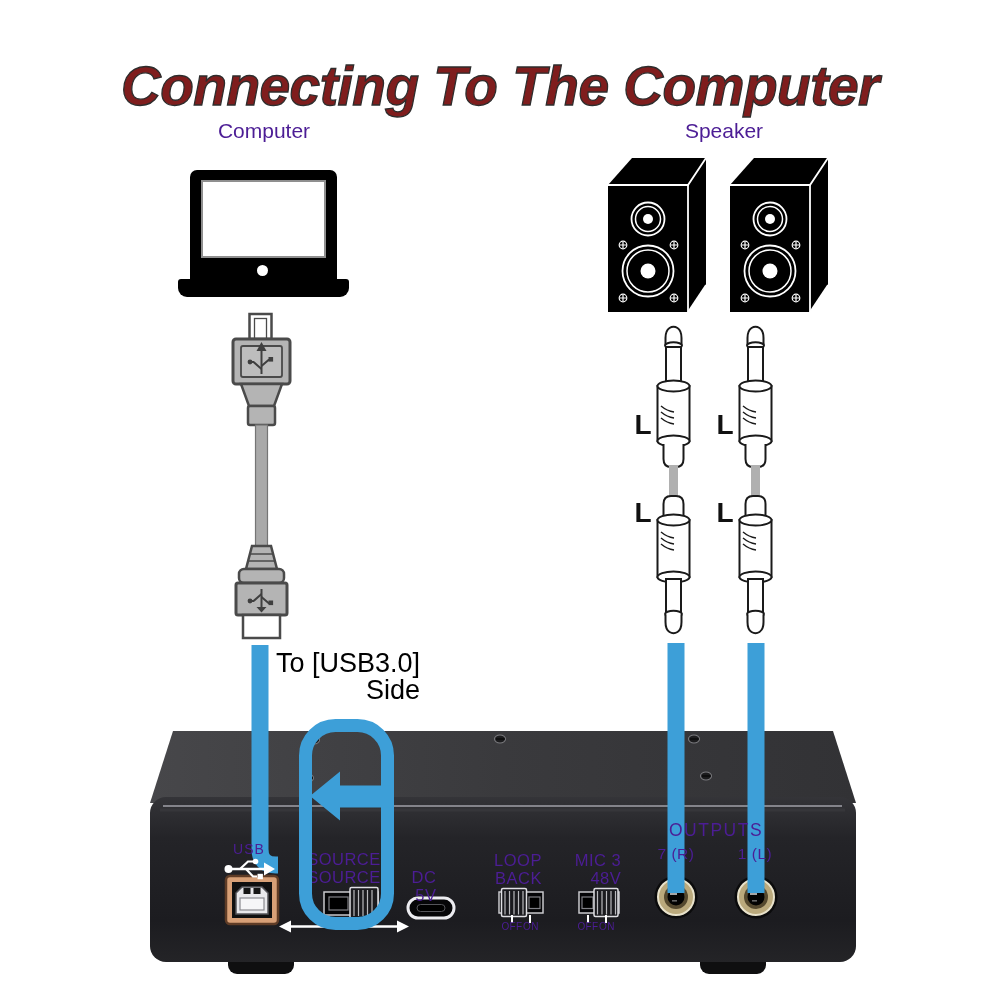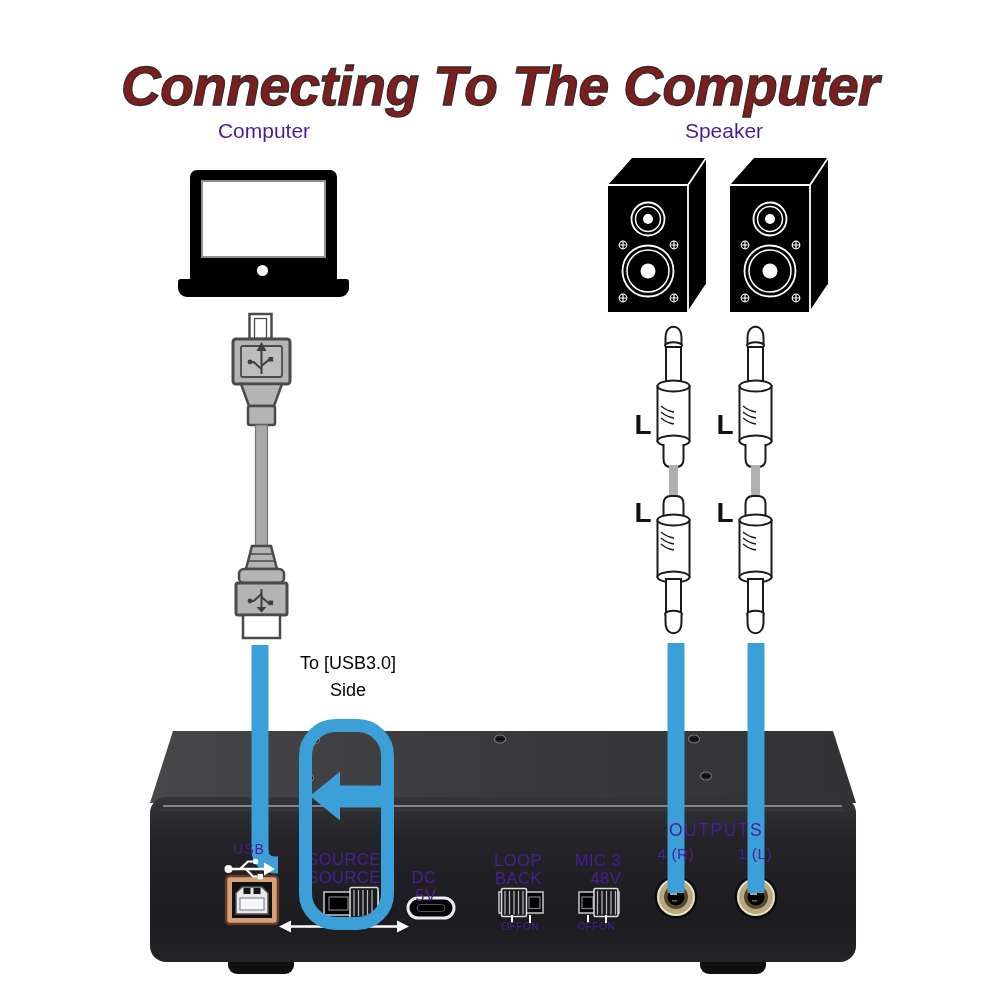--- a/index.html
+++ b/index.html
@@ -17,21 +17,21 @@
     white-space:nowrap; font-size:55px; font-weight:bold; font-style:italic;
     letter-spacing:-0.5px; color:#7f1d1d;
     -webkit-text-stroke:1.3px #2d2d2d; z-index:4;margin-top:40px;
   }
   .caption {
     position:absolute; transform:translateX(-50%); white-space:nowrap;
     font-size:21px; color:#4c1d95; z-index:4; text-align:center;
   }
   .usb-note {
     position:absolute; left:348px; top:650px; transform:translateX(-50%);
-    font-size:18px; line-height:27px; color:#000; text-align:center;
+    font-size:27px; line-height:27px; color:#000; text-align:right;
     z-index:4; white-space:nowrap;
   }
   .chan-label {
     position:absolute; transform:translateX(-50%);
     font-size:28px; font-weight:bold; color:#111; z-index:4;
   }
 
   
   .laptop-frame { position:absolute; left:190px; top:170px; width:147px; height:111px;
     background:#000; border-radius:7px 7px 0 0; z-index:1; }
@@ -328,21 +328,21 @@
   </div>
   <div class="plabel tiny" style="left:512px; top:922px;">OFF</div>
   <div class="plabel tiny" style="left:531px; top:922px;">ON</div>
   <div class="plabel" style="left:598px; top:851px;">
     <span>MIC 3</span>
     <span>48V</span>
   </div>
   <div class="plabel tiny" style="left:588px; top:922px;">OFF</div>
   <div class="plabel tiny" style="left:607px; top:922px;">ON</div>
   <div class="plabel" style="left:716px; top:821px; font-size:17.5px; letter-spacing:1.5px;">OUTPUTS</div>
-  <div class="plabel" style="left:676px; top:845px; font-size:15.5px;">4 (R)</div>
+  <div class="plabel" style="left:676px; top:845px; font-size:15.5px;">7 (R)</div>
   <div class="plabel" style="left:755px; top:845px; font-size:15.5px;">1 (L)</div>
 
   <svg class="layer z5" viewBox="0 0 1000 1000">
     <rect x="305.5" y="725.5" width="82" height="198" rx="30" fill="none" stroke="#3D9FD8" stroke-width="13"></rect>
     <path d="M310 796 L340 771.5 L340 785.5 L390 785.5 L390 807.5 L340 807.5 L340 820.5 Z" fill="#3D9FD8"></path>
   </svg>
 
 </div>
 
 </body></html>

